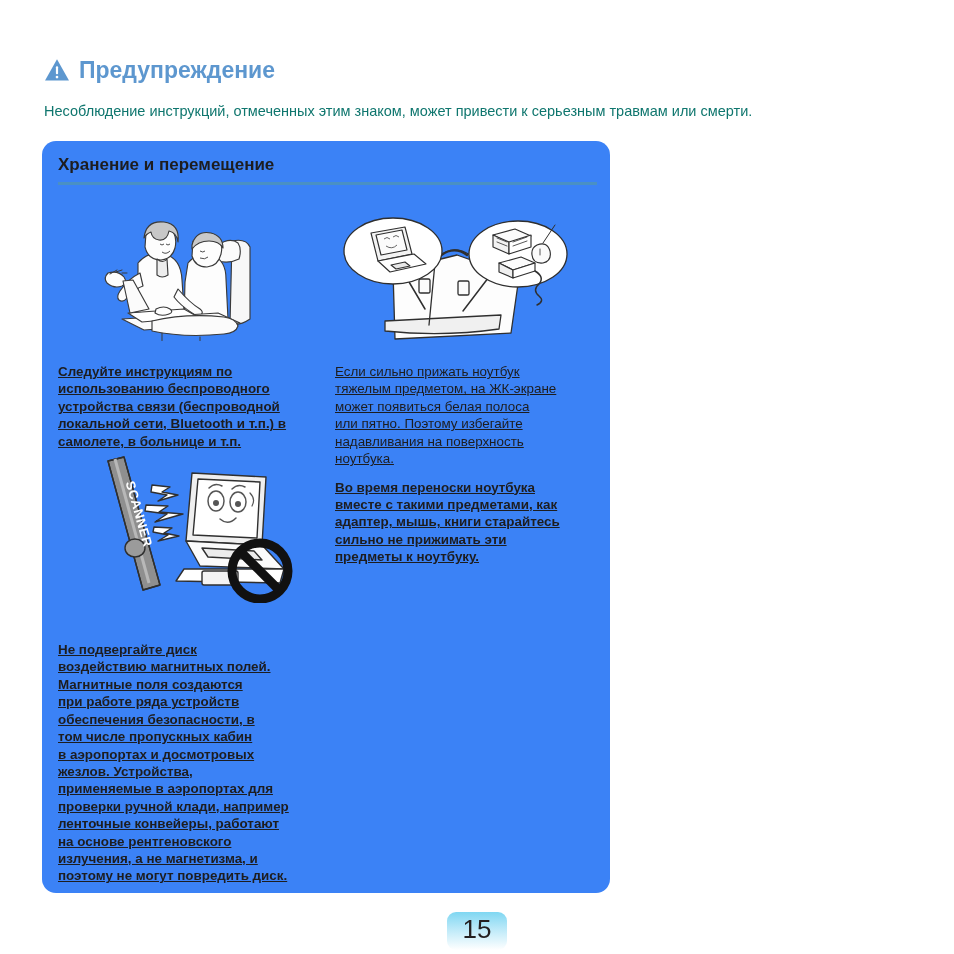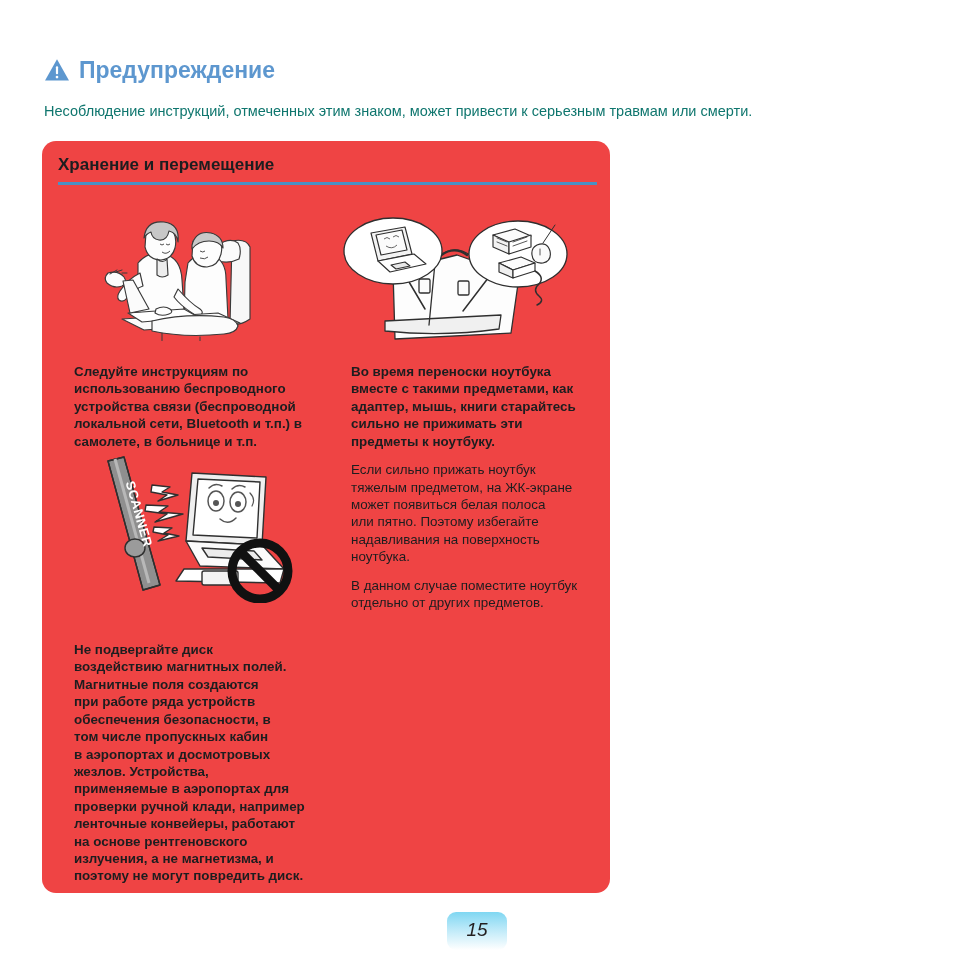--- a/index.html
+++ b/index.html
@@ -54,21 +54,21 @@
     line-height: 1.3;
   }
 
   
   .panel {
     position: absolute;
     left: 42px;
     top: 141px;
     width: 568px;
     height: 752px;
-    background: #ef4444;
+    background: #3b82f6;
     border-radius: 14px;
   }
   .panel-title {
     position: absolute;
     left: 16px;
     top: 14px;
     font-size: 17px;
     font-weight: bold;
     color: #1d1d1f;
     white-space: nowrap;
@@ -93,25 +93,26 @@
 
   
   .col {
     position: absolute;
     width: 268px;
   }
   .col-left  { left: 16px;  }
   .col-right { left: 293px; }
 
   .blk {
-    margin: 0 0 11px 16px;
+    margin: 0 0 11px 0;
     font-size: 13.4px;
     line-height: 1.30;
     color: #1d1d1f;
     white-space: pre-line;
+    text-decoration: underline;
   }
   .blk.bold { font-weight: bold; }
 
   .txt-wireless { top: 222px; }
   .txt-magnet   { top: 500px; }
   .txt-carry    { top: 222px; }
 
   
   .page-badge {
     position: absolute;
@@ -119,26 +120,25 @@
     top: 912px;
     width: 60px;
     height: 38px;
     border-radius: 9px;
     background: linear-gradient(180deg, #7fd7f2 0%, #b8e8f8 42%, #ffffff 100%);
     display: flex;
     align-items: center;
     justify-content: center;
   }
   .page-badge span {
-    font-size: 19px;
+    font-size: 26px;
     color: #231f20;
     line-height: 1;
     position: relative;
     top: -2px;
-    font-style: italic;
   }
 </style>
 </head>
 <body>
 
 <div class="page">
 
   <div class="warn-header">
     <svg class="warn-icon" viewBox="0 0 26 24" aria-hidden="true">
       <path d="M13 1.2 L25 22.4 L1 22.4 Z" fill="#5d97cf"></path>
@@ -319,33 +319,31 @@
 жезлов. Устройства,
 применяемые в аэропортах для
 проверки ручной клади, например
 ленточные конвейеры, работают
 на основе рентгеновского
 излучения, а не магнетизма, и
 поэтому не могут повредить диск.</p>
     </div>
 
     <div class="col col-right txt-carry">
-      <p class="blk bold">Во время переноски ноутбука
-вместе с такими предметами, как
-адаптер, мышь, книги старайтесь
-сильно не прижимать эти
-предметы к ноутбуку.</p>
       <p class="blk">Если сильно прижать ноутбук
 тяжелым предметом, на ЖК-экране
 может появиться белая полоса
 или пятно. Поэтому избегайте
 надавливания на поверхность
 ноутбука.</p>
-      <p class="blk">В данном случае поместите ноутбук
-отдельно от других предметов.</p>
+      <p class="blk bold">Во время переноски ноутбука
+вместе с такими предметами, как
+адаптер, мышь, книги старайтесь
+сильно не прижимать эти
+предметы к ноутбуку.</p>
     </div>
 
   </div>
 
   <div class="page-badge">
     <span>15</span>
   </div>
 
 </div>
 

